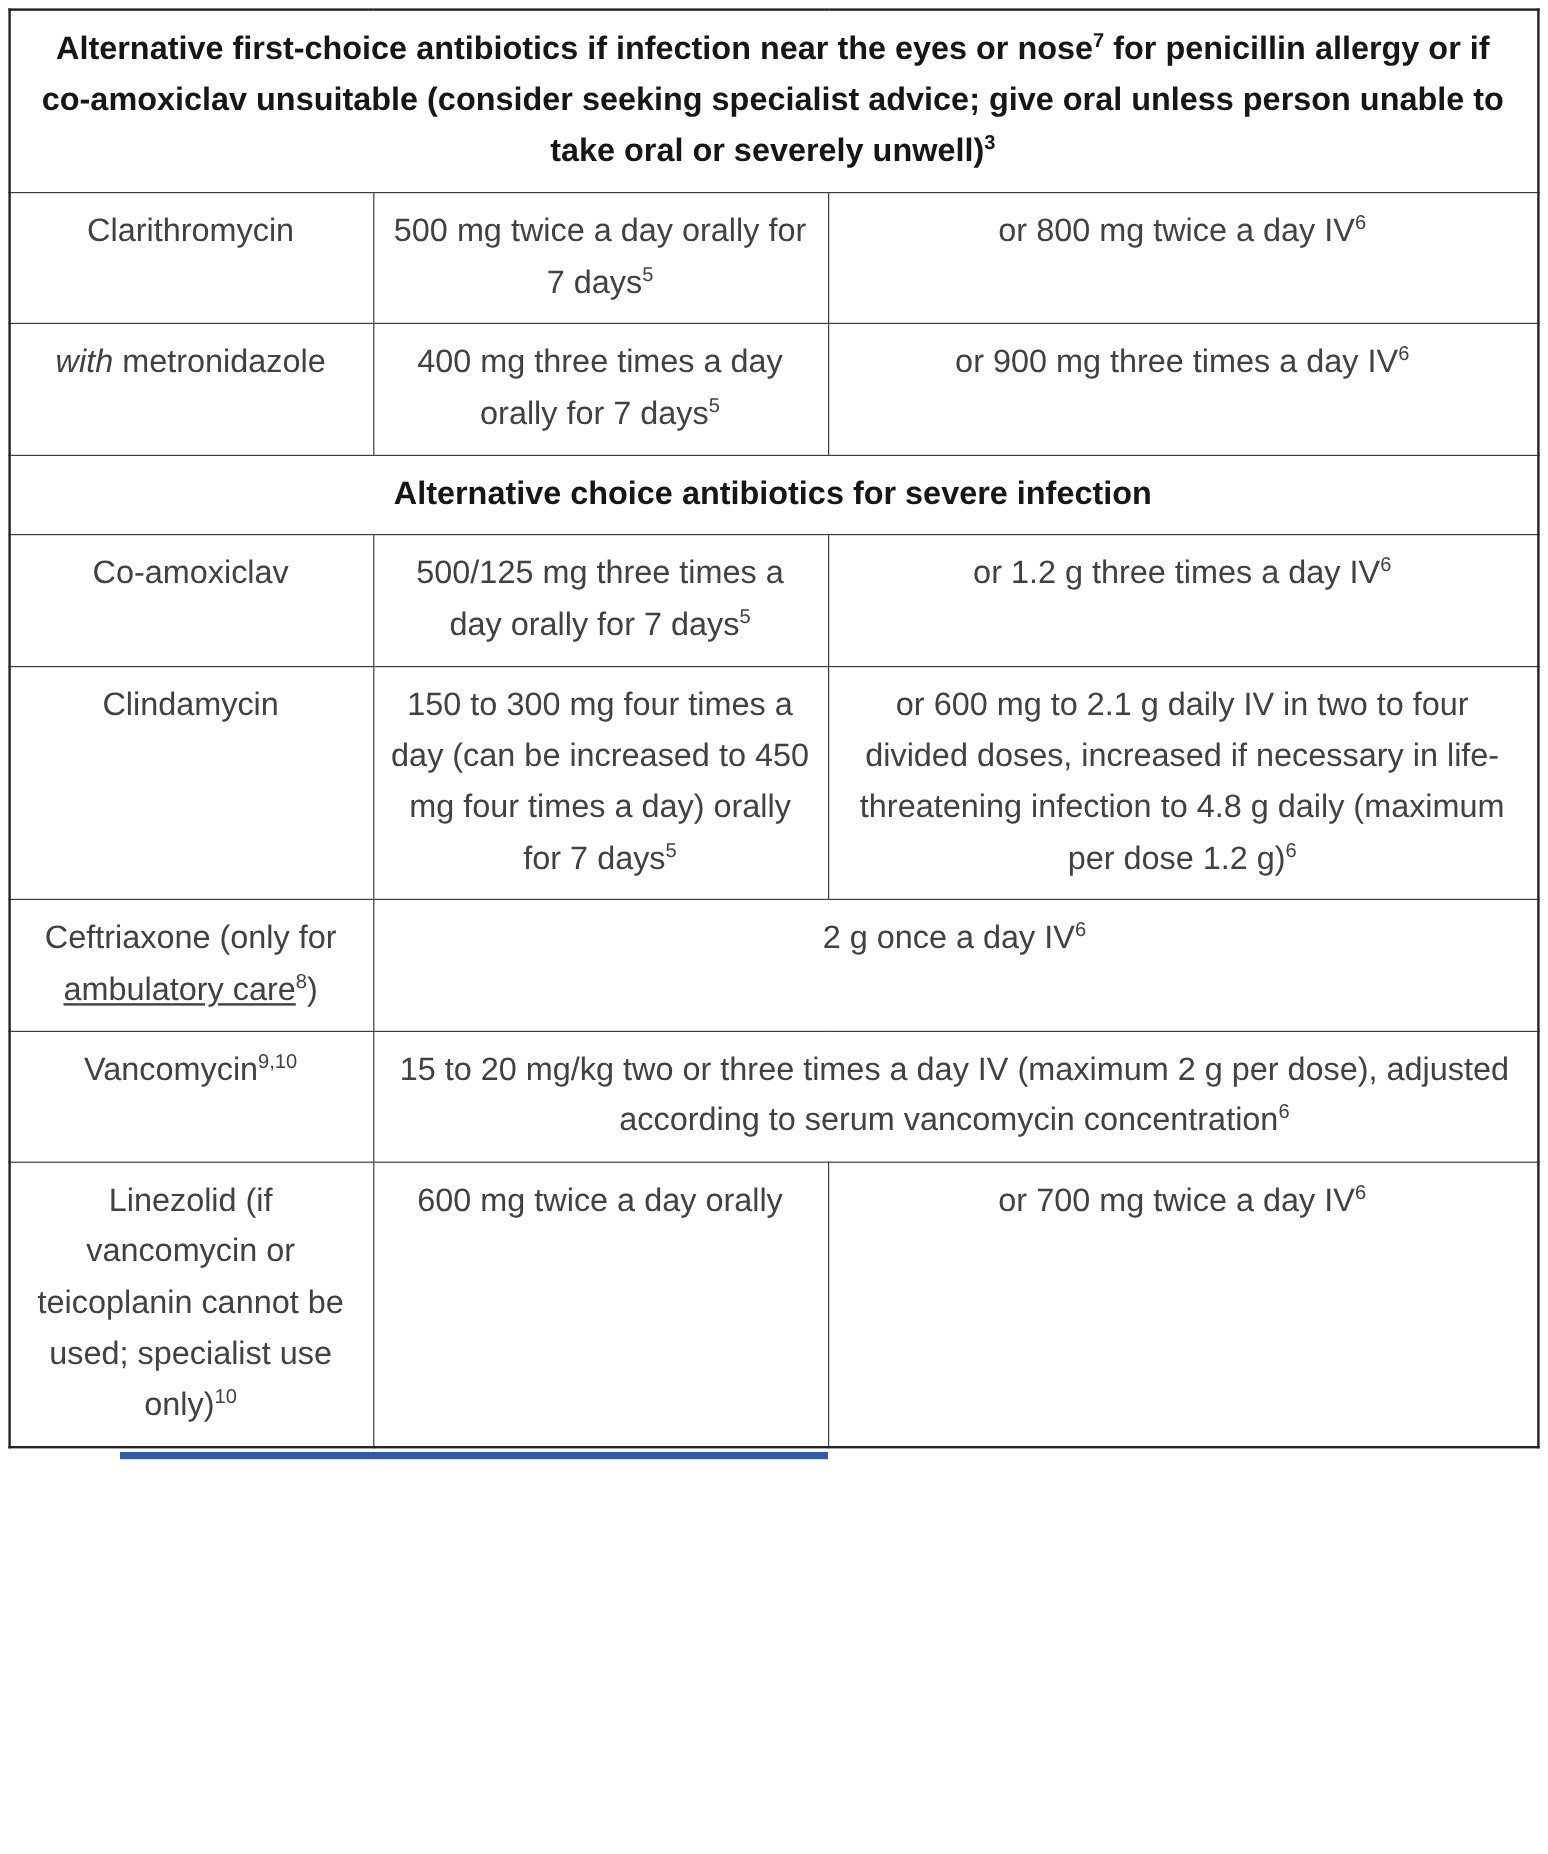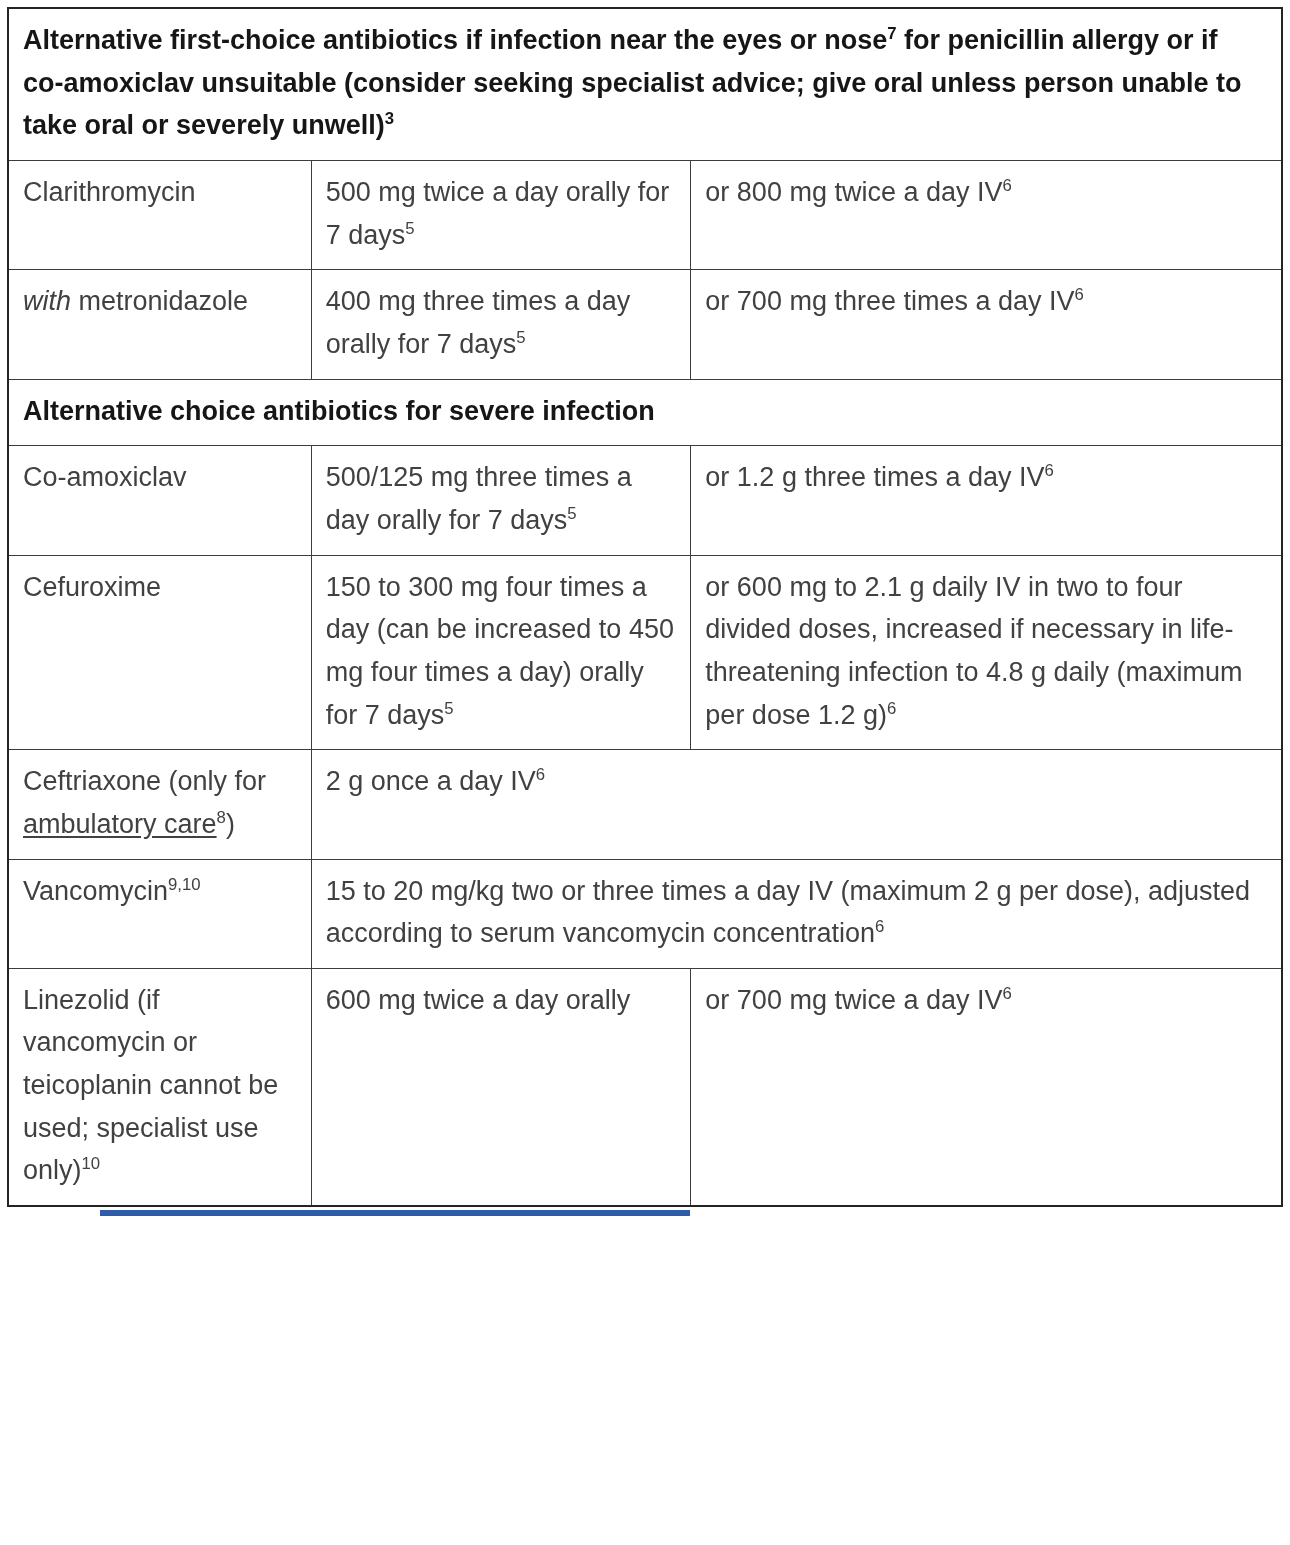--- a/index.html
+++ b/index.html
@@ -15,20 +15,21 @@
     font-family: "Liberation Sans", "DejaVu Sans", sans-serif;
   }
   table.dosage-table {
     width: 100%;
     border-collapse: collapse;
     border: 2px solid #242424;
     font-size: 27px;
     line-height: 1.58;
     color: #414141;
     table-layout: fixed;
+    text-align: center;
   }
   table.dosage-table td {
     border: 1px solid #3d3d3d;
     padding: 10px 16px 13px 14px;
     vertical-align: top;
     word-wrap: break-word;
   }
   tr.section-row td {
     font-weight: 700;
     color: #161616;
@@ -66,32 +67,32 @@
         <td colspan="3"><span>Alternative first-choice antibiotics if infection near the eyes or nose</span><sup>7</sup><span> for penicillin allergy or if co-amoxiclav unsuitable (consider seeking specialist advice; give oral unless person unable to take oral or severely unwell)</span><sup>3</sup></td>
       </tr>
       <tr>
         <td><span>Clarithromycin</span></td>
         <td><span>500 mg twice a day orally for 7 days</span><sup>5</sup></td>
         <td><span>or 800 mg twice a day IV</span><sup>6</sup></td>
       </tr>
       <tr>
         <td><em>with</em><span> metronidazole</span></td>
         <td><span>400 mg three times a day orally for 7 days</span><sup>5</sup></td>
-        <td><span>or 700 mg three times a day IV</span><sup>6</sup></td>
+        <td><span>or 900 mg three times a day IV</span><sup>6</sup></td>
       </tr>
       <tr class="section-row">
         <td colspan="3"><span>Alternative choice antibiotics for severe infection</span></td>
       </tr>
       <tr>
         <td><span>Co-amoxiclav</span></td>
         <td><span>500/125 mg three times a day orally for 7 days</span><sup>5</sup></td>
         <td><span>or 1.2 g three times a day IV</span><sup>6</sup></td>
       </tr>
       <tr>
-        <td><span>Cefuroxime</span></td>
+        <td><span>Clindamycin</span></td>
         <td><span>150 to 300 mg four times a day (can be increased to 450 mg four times a day) orally for 7 days</span><sup>5</sup></td>
         <td><span>or 600 mg to 2.1 g daily IV in two to four divided doses, increased if necessary in life-threatening infection to 4.8 g daily (maximum per dose 1.2 g)</span><sup>6</sup></td>
       </tr>
       <tr>
         <td><span>Ceftriaxone (only for </span><a class="cell-link" href="#">ambulatory care</a><sup>8</sup><span>)</span></td>
         <td colspan="2"><span>2 g once a day IV</span><sup>6</sup></td>
       </tr>
       <tr>
         <td><span>Vancomycin</span><sup>9,10</sup></td>
         <td colspan="2"><span>15 to 20 mg/kg two or three times a day IV (maximum 2 g per dose), adjusted according to serum vancomycin concentration</span><sup>6</sup></td>

